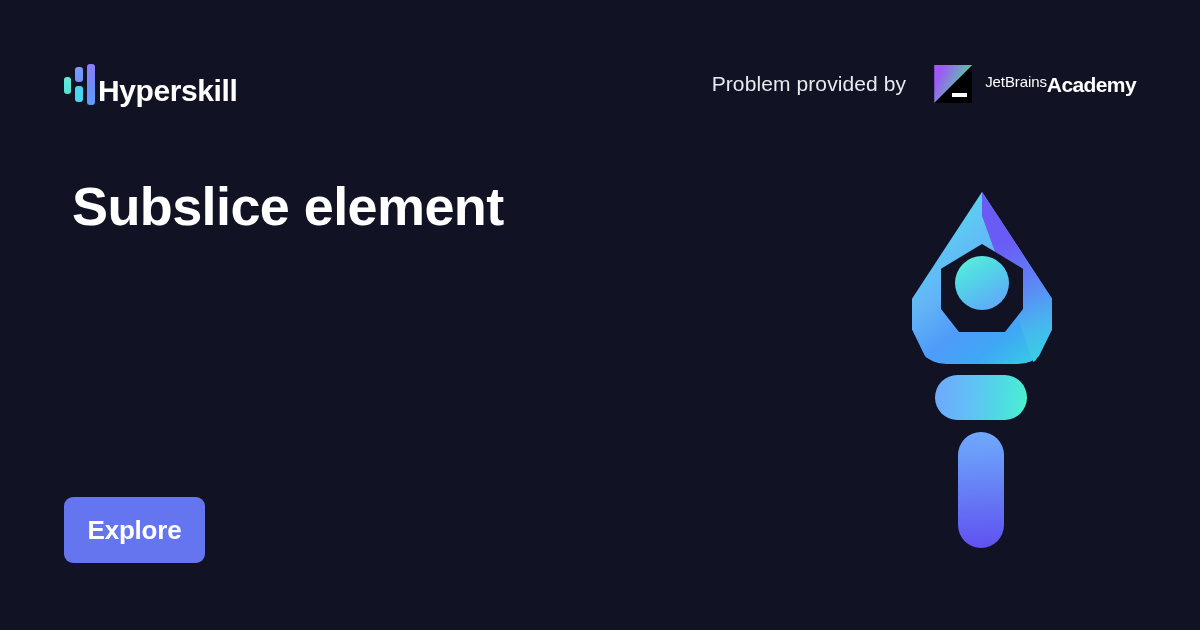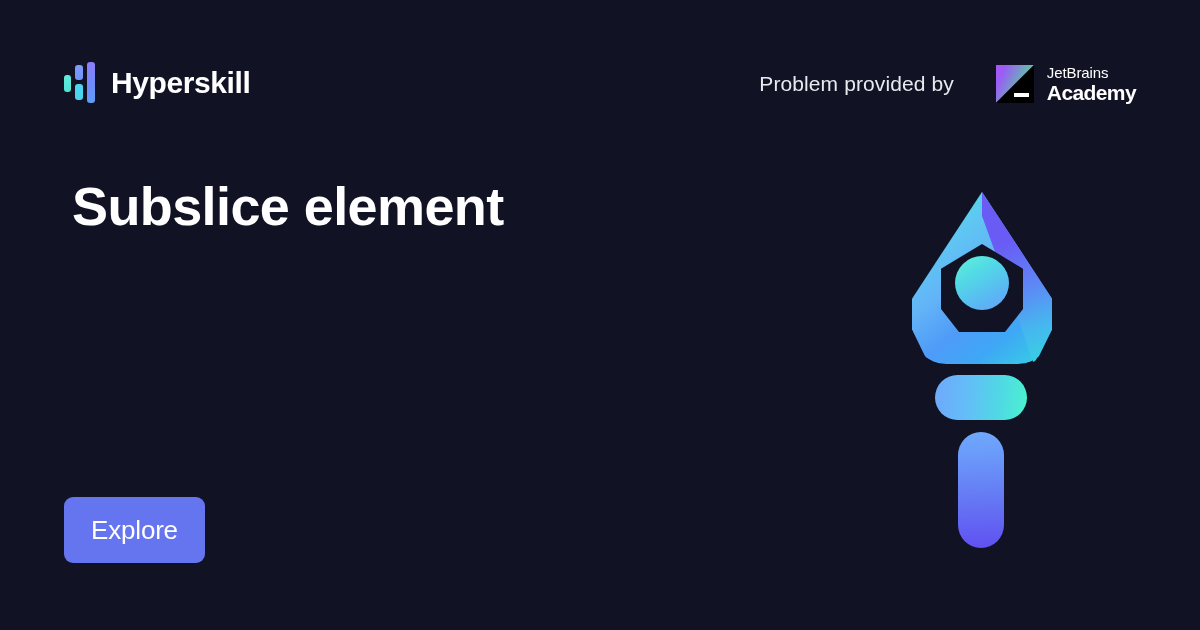--- a/index.html
+++ b/index.html
@@ -29,22 +29,22 @@
     left: 0; top: 0;
     width: 1200px;
     height: 140px;
   }
 
   .brand {
     position: absolute;
     left: 64px;
     top: 60px;
     display: flex;
-    align-items: center;
-    gap: 17px;
+    align-items: flex-end;
+    gap: 4px;
     height: 46px;
   }
 
   .brand-mark {
     width: 30px;
     height: 42px;
     position: relative;
     display: block;
   }
 
@@ -56,21 +56,21 @@
     line-height: 1;
     white-space: nowrap;
   }
 
   .provided {
     position: absolute;
     right: 64px;
     top: 58px;
     display: flex;
     align-items: center;
-    gap: 42px;
+    gap: 28px;
     height: 52px;
   }
 
   .provided-label {
     font-size: 21px;
     color: #e9eaf0;
     white-space: nowrap;
     letter-spacing: 0.1px;
   }
 
@@ -101,21 +101,20 @@
     position: absolute;
     right: 5px;
     bottom: 6px;
     width: 15px;
     height: 4px;
     background: #ffffff;
   }
 
   .jb-words {
     display: flex;
-    flex-direction: column;
     justify-content: center;
     line-height: 1;
   }
 
   .jb-top {
     font-size: 15px;
     color: #ffffff;
     letter-spacing: -0.1px;
     margin-bottom: 2px;
   }
@@ -157,21 +156,21 @@
     left: 64px;
     top: 497px;
     width: 141px;
     height: 66px;
     border: none;
     border-radius: 9px;
     background: #6575f0;
     color: #ffffff;
     font-family: "Liberation Sans", sans-serif;
     font-size: 26px;
-    font-weight: normal;
+    font-weight: bold;
     letter-spacing: -0.2px;
     cursor: pointer;
     display: flex;
     align-items: center;
     justify-content: center;
   }
 
   
   .hero {
     position: absolute;

